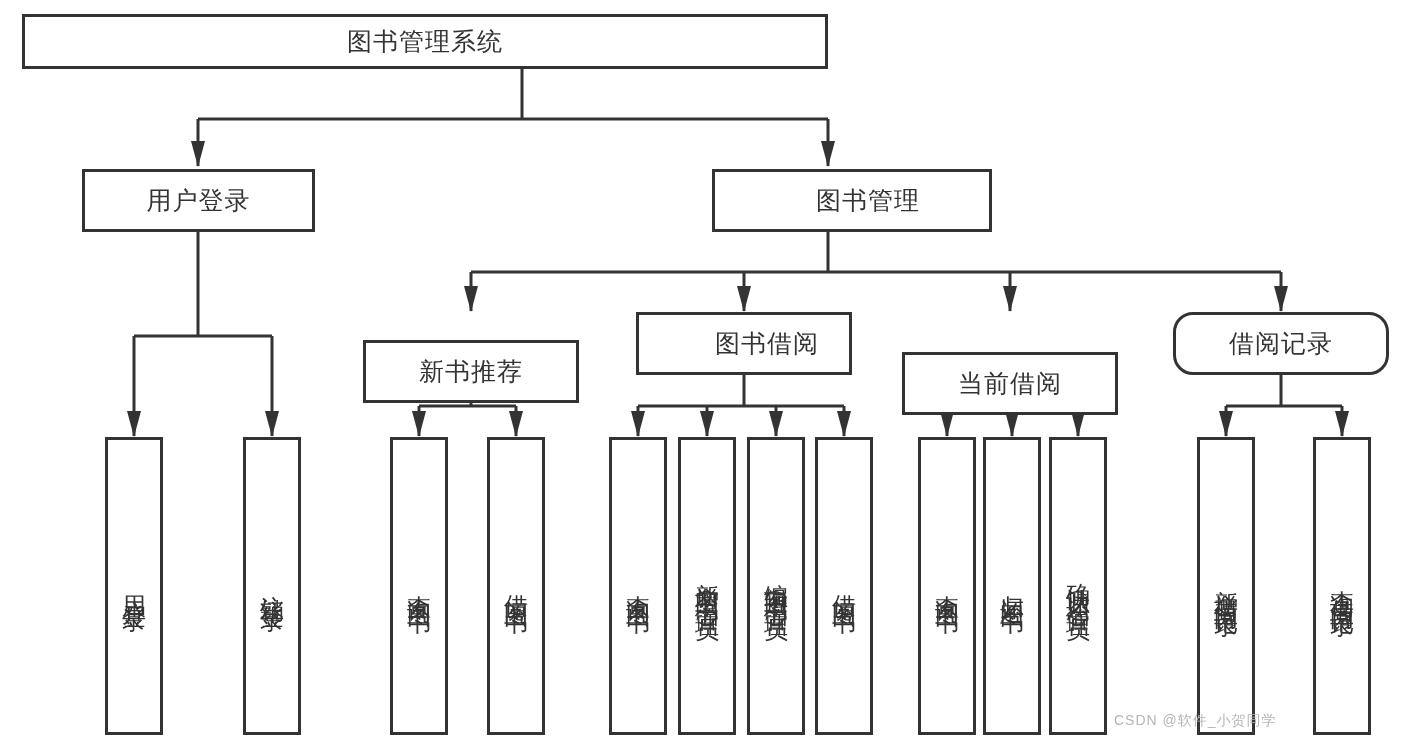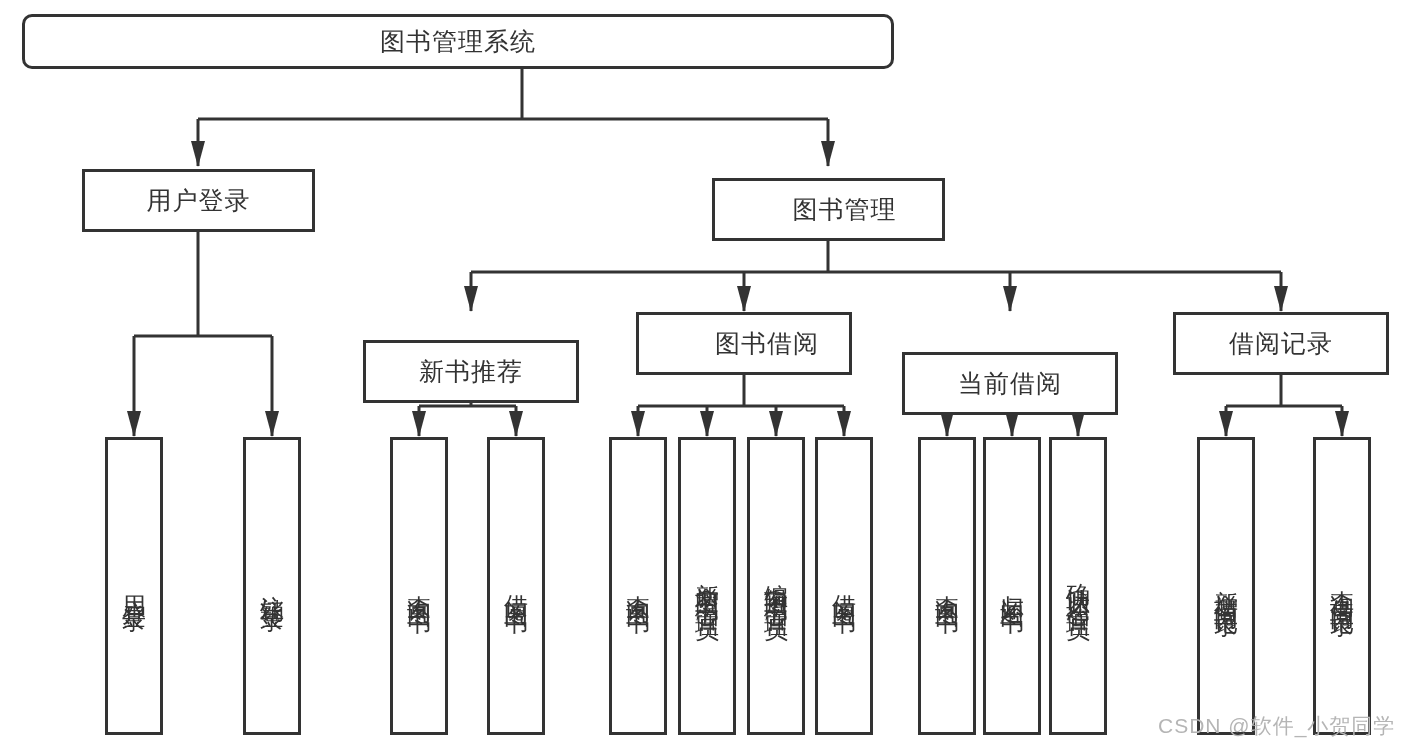--- a/index.html
+++ b/index.html
@@ -44,24 +44,24 @@
   }
   .node.vnode {
     writing-mode: vertical-rl;
     font-size: 24px;
     letter-spacing: 5px;
     line-height: 1;
     white-space: normal;
   }
   .watermark {
     position: absolute;
-    left: 1158px;
+    left: 1114px;
     top: 712px;
     z-index: 5;
-    font-size: 21px;
+    font-size: 14px;
     letter-spacing: 1px;
     color: var(--watermark);
     white-space: nowrap;
   }
 </style>
 </head>
 <body>
 
 <div class="canvas">
 
@@ -99,29 +99,29 @@
     <path class="ln" d="M1010,375 V406 M947,406 H1078"></path>
     <line class="ln" x1="947" y1="406" x2="947" y2="436" marker-end="url(#arw)"></line>
     <line class="ln" x1="1012" y1="406" x2="1012" y2="436" marker-end="url(#arw)"></line>
     <line class="ln" x1="1078" y1="406" x2="1078" y2="436" marker-end="url(#arw)"></line>
 
     <path class="ln" d="M1281,375 V406 M1226,406 H1342"></path>
     <line class="ln" x1="1226" y1="406" x2="1226" y2="436" marker-end="url(#arw)"></line>
     <line class="ln" x1="1342" y1="406" x2="1342" y2="436" marker-end="url(#arw)"></line>
   </svg>
 
-  <div class="node" style="left:22px; top:14px; width:872px; height:55px;border-radius:10px;">图书管理系统</div>
+  <div class="node" style="left:22px; top:14px; width:806px; height:55px;">图书管理系统</div>
 
   <div class="node" style="left:82px; top:169px; width:233px; height:63px;">用户登录</div>
-  <div class="node" style="left:712px; top:178px; width:233px; height:63px;padding-left:32px;">图书管理</div>
+  <div class="node" style="left:712px; top:169px; width:280px; height:63px;padding-left:32px;">图书管理</div>
 
   <div class="node" style="left:363px; top:312px; width:216px; height:63px;margin-top:28px;">新书推荐</div>
   <div class="node" style="left:636px; top:312px; width:216px; height:63px;padding-left:46px;">图书借阅</div>
   <div class="node" style="left:902px; top:312px; width:216px; height:63px;margin-top:40px;">当前借阅</div>
-  <div class="node" style="left:1173px; top:312px; width:216px; height:63px;">借阅记录</div>
+  <div class="node" style="left:1173px; top:312px; width:216px; height:63px;border-radius:20px;">借阅记录</div>
 
   <div class="node vnode" style="left:105px; top:437px; width:58px; height:298px;">用户登录</div>
   <div class="node vnode" style="left:243px; top:437px; width:58px; height:298px;">注销登录</div>
 
   <div class="node vnode" style="left:390px; top:437px; width:58px; height:298px;">查询图书</div>
   <div class="node vnode" style="left:487px; top:437px; width:58px; height:298px;">借阅图书</div>
 
   <div class="node vnode" style="left:609px; top:437px; width:58px; height:298px;">查询图书</div>
   <div class="node vnode" style="left:678px; top:437px; width:58px; height:298px;">新增图书（管理员）</div>
   <div class="node vnode" style="left:747px; top:437px; width:58px; height:298px;">编辑图书（管理员）</div>

